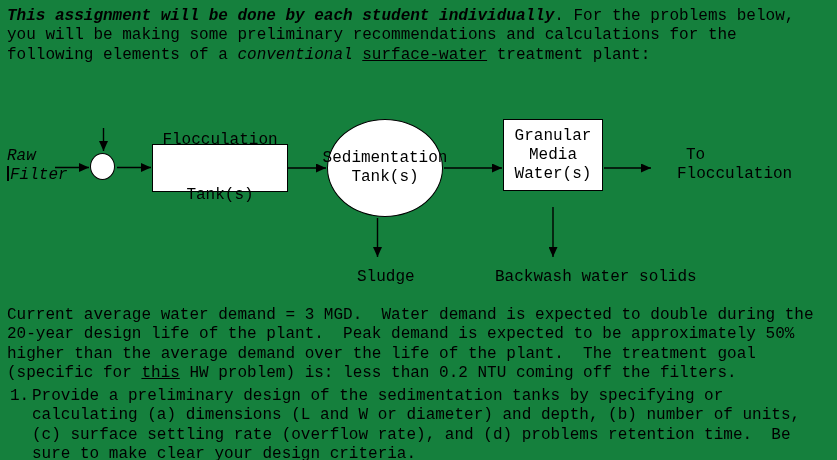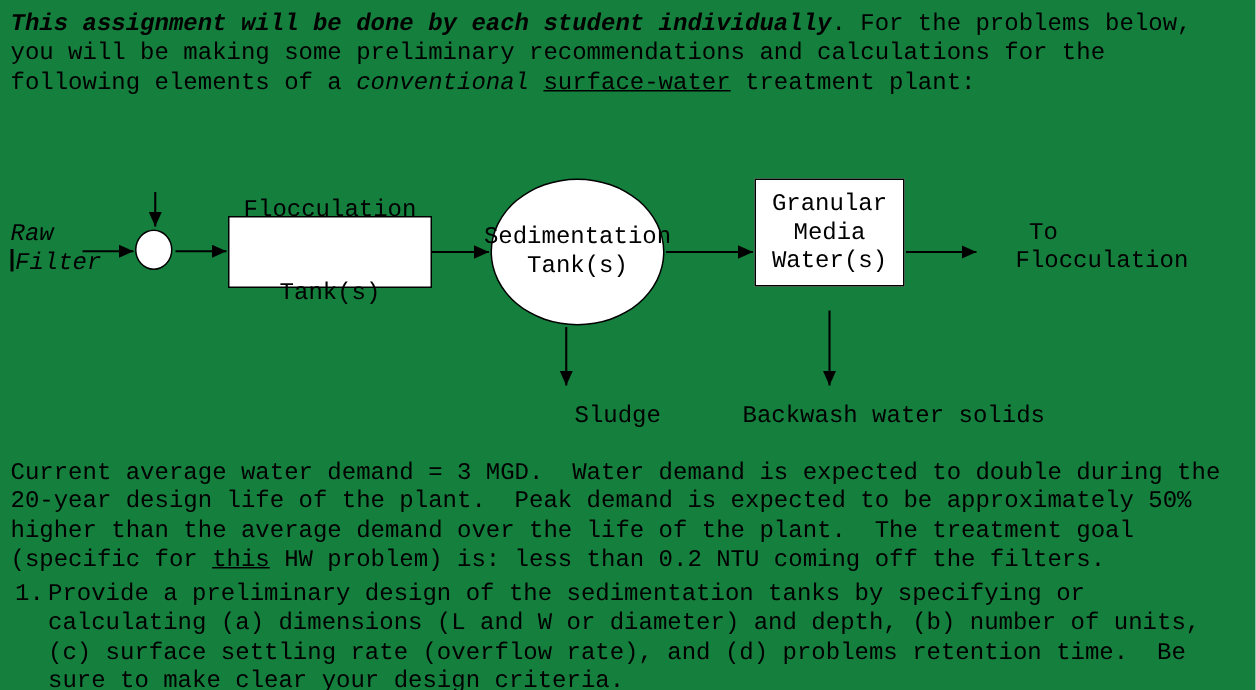--- a/index.html
+++ b/index.html
@@ -25,21 +25,21 @@
   #floc-box { left:152px; top:144px; width:136px; height:48px;gap:36px; }
   #sed-ellipse { left:327px; top:119px; width:116px; height:98px; border-radius:50%; }
   #gran-box { left:503px; top:119px; width:100px; height:72px; }
   #mix-circle { position:absolute; left:90px; top:153px; width:25px; height:27px;
     border:1.5px solid #000; border-radius:50%; background:#fff; }
   .lbl { position:absolute; line-height:19px; white-space:nowrap; }
   #rapid-mix-label { left:68px; top:90px; }
   #raw-water-label { left:7px; top:147px; font-style:italic; }
   #to-disinfection-label { left:677px; top:146px; }
   #to-disinfection-label .l1 { margin-left:9px; }
-  #sludge-label { left:357px; top:268px;margin-left:26px; }
+  #sludge-label { left:357px; top:268px; }
   #backwash-label { left:495px; top:268px;text-align:center; }
   .caret { display:inline-block; width:2px; height:15px; background:#000;
     margin-right:1px; vertical-align:-2px; }
   svg.arrows { position:absolute; left:0; top:0; width:837px; height:460px; pointer-events:none; }
   svg.arrows line { stroke:#000; stroke-width:1.4px; }
 </style>
 </head>
 <body>
 
 <div class="page">

